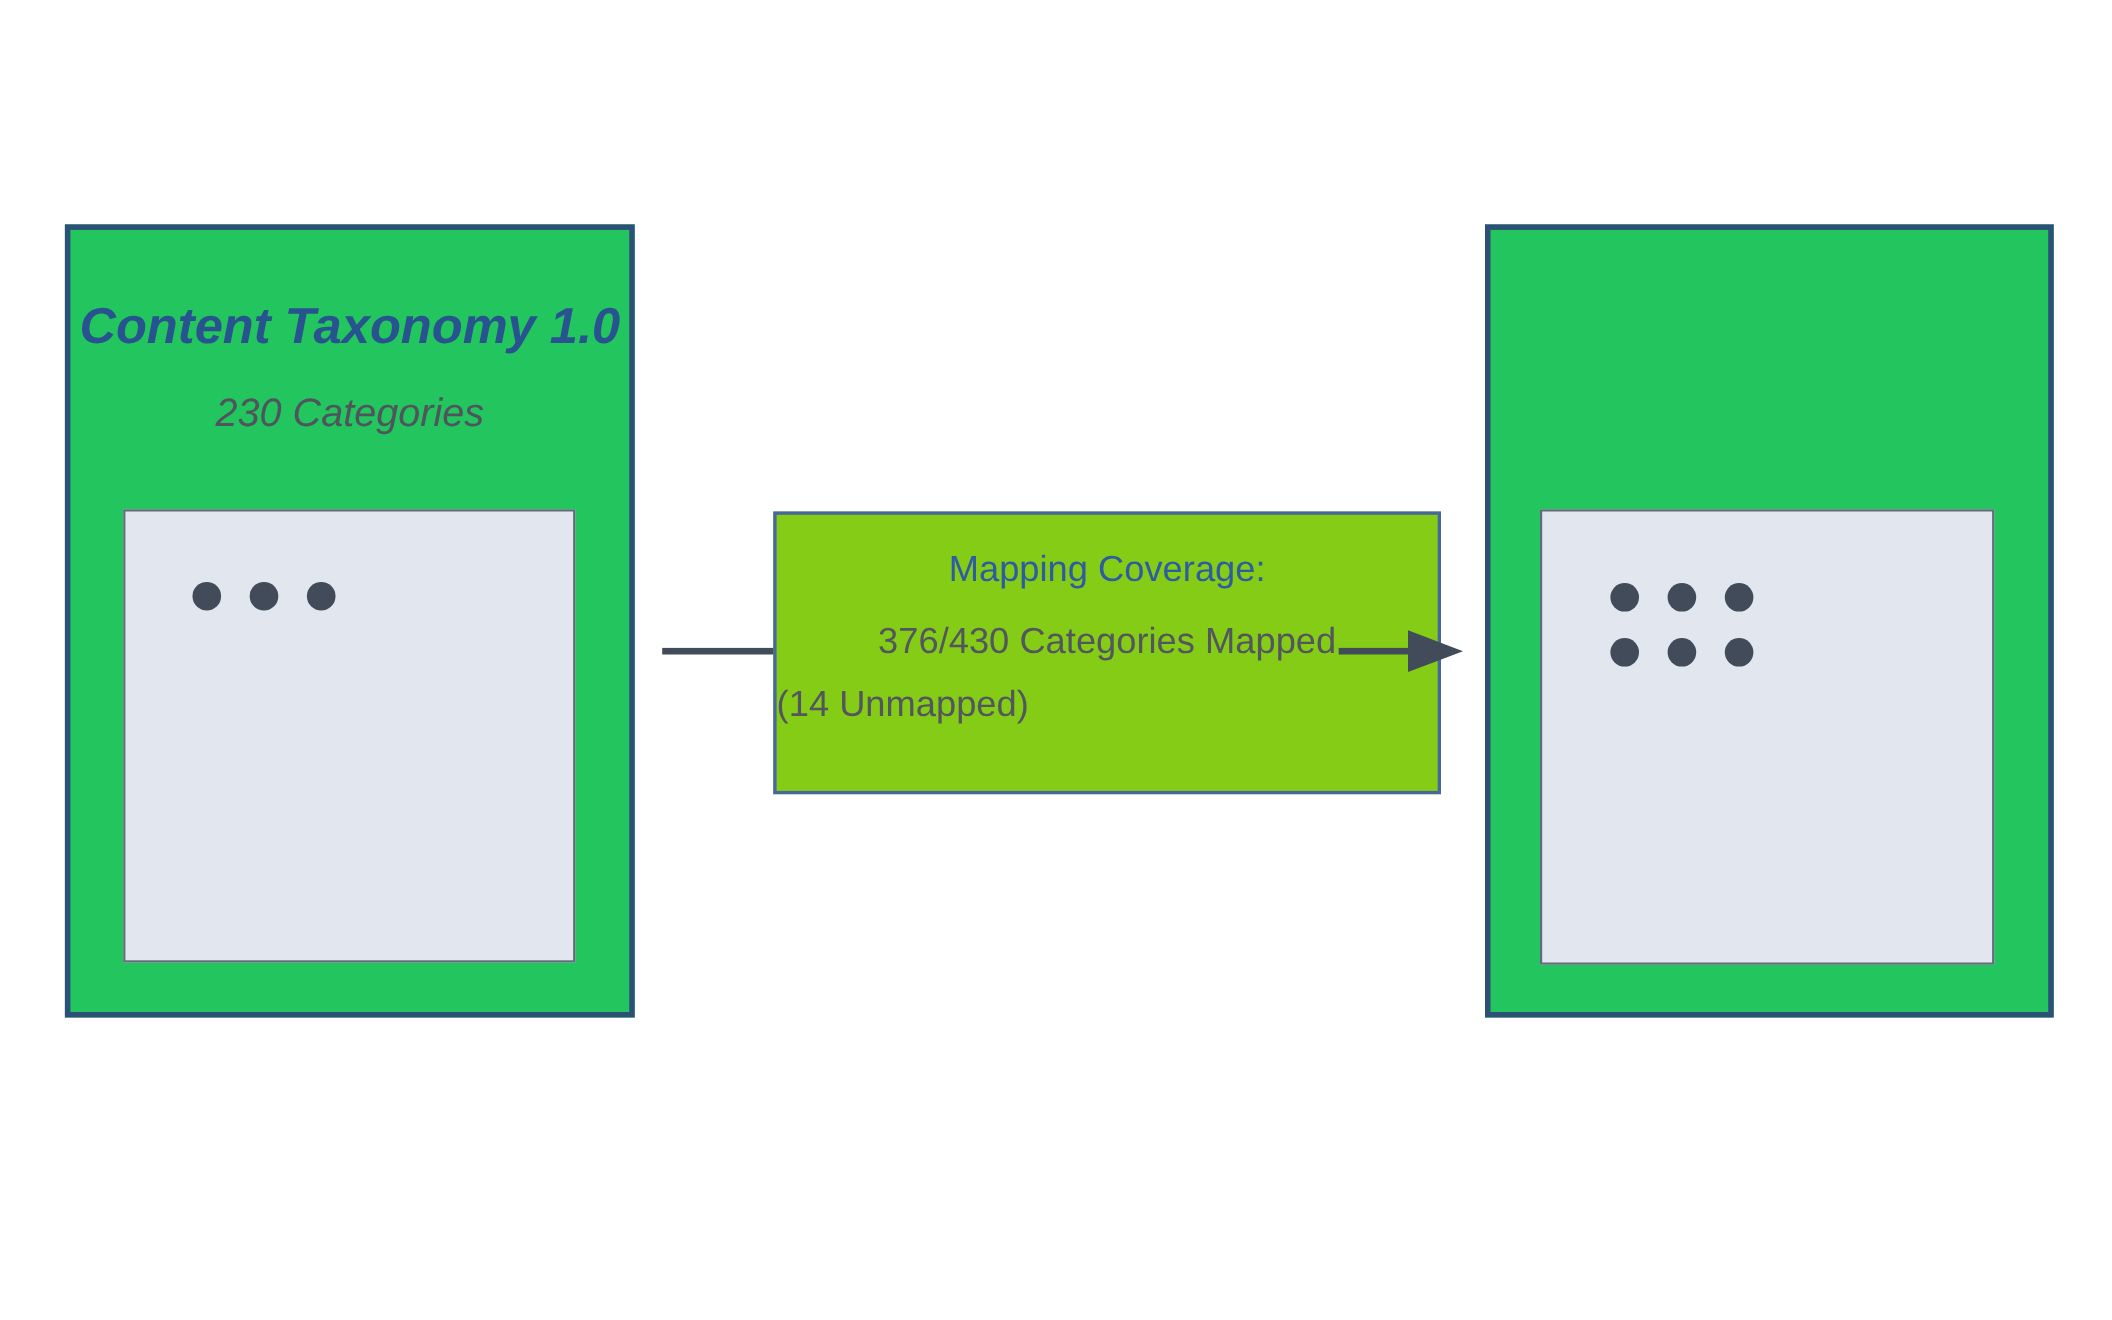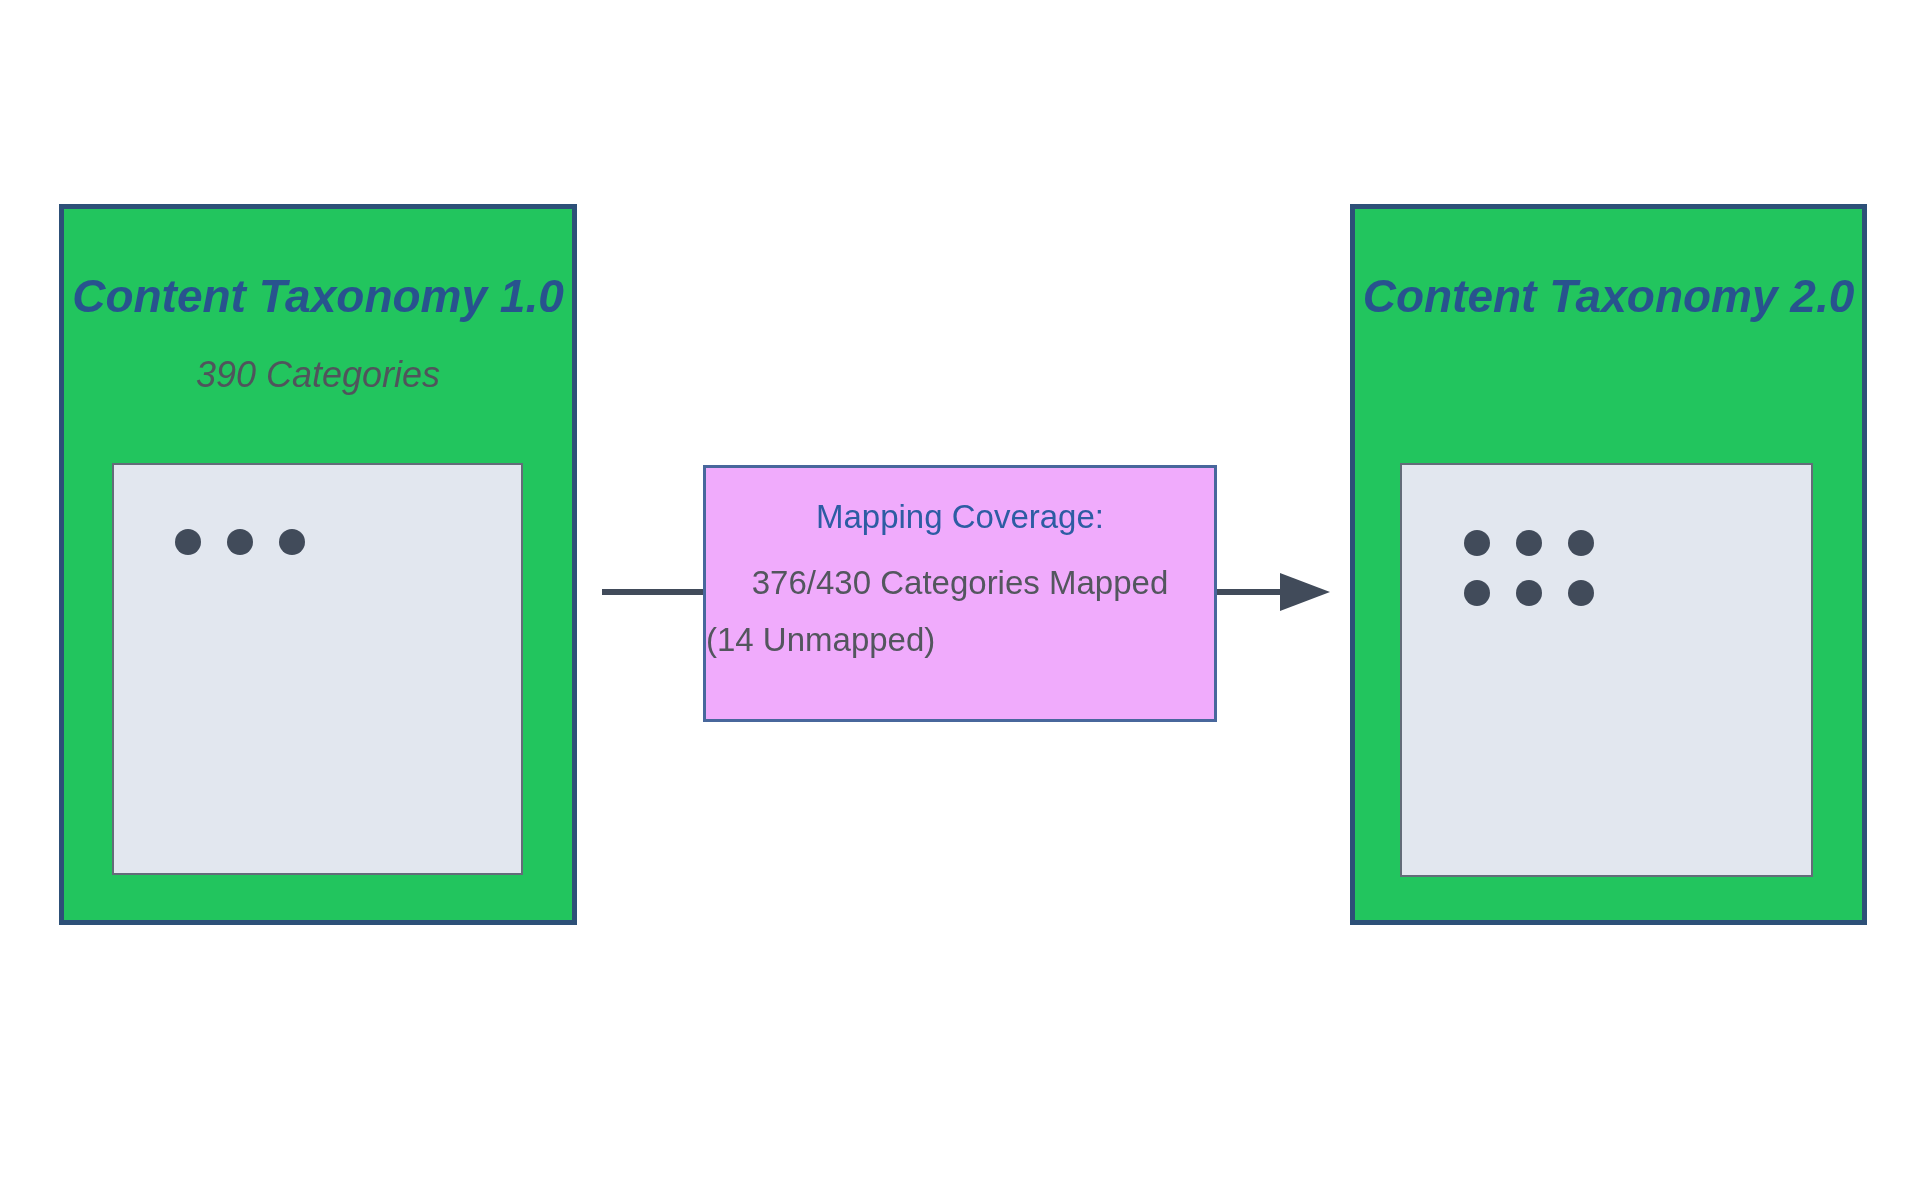--- a/index.html
+++ b/index.html
@@ -57,22 +57,22 @@
   }
   .outer-box.right .dots-grid { left: 62px; top: 65px; }
   .dot {
     width: 26px; height: 26px;
     border-radius: 50%;
     background: #414b5a;
   }
   .mapping-box {
     position: absolute;
     left: 703px; top: 465px;
-    width: 514px; height: 257px;
-    background: #f0abfc;
+    width: 607px; height: 257px;
+    background: #84cc16;
     border: 3px solid #48679c;
     box-sizing: border-box;
   }
   .mapping-title {
     position: absolute;
     top: 29px; left: 0; right: 0;
     text-align: center;
     font-size: 33px;
     line-height: 40px;
     color: #2d5ca3;
@@ -110,21 +110,21 @@
     border-left: 50px solid #414b5a;
   }
 </style>
 </head>
 <body>
 
 <div class="canvas">
 
   <div class="outer-box left">
     <div class="box-title">Content Taxonomy 1.0</div>
-    <div class="box-subtitle">390 Categories</div>
+    <div class="box-subtitle">230 Categories</div>
     <div class="inner-panel">
       <div class="dots-grid">
           <span class="dot"></span>
           <span class="dot"></span>
           <span class="dot"></span>
         </div>
     </div>
   </div>
 
   <div class="connector-line left-line"></div>
@@ -132,21 +132,20 @@
   <div class="mapping-box">
     <div class="mapping-title">Mapping Coverage:</div>
     <div class="mapping-detail">376/430 Categories Mapped</div>
     <div class="mapping-note">(14 Unmapped)</div>
   </div>
 
   <div class="connector-line right-line"></div>
   <div class="arrow-head"></div>
 
   <div class="outer-box right">
-    <div class="box-title">Content Taxonomy 2.0</div>
     <div class="inner-panel">
       <div class="dots-grid">
           <span class="dot"></span>
           <span class="dot"></span>
           <span class="dot"></span>
           <span class="dot"></span>
           <span class="dot"></span>
           <span class="dot"></span>
         </div>
     </div>

